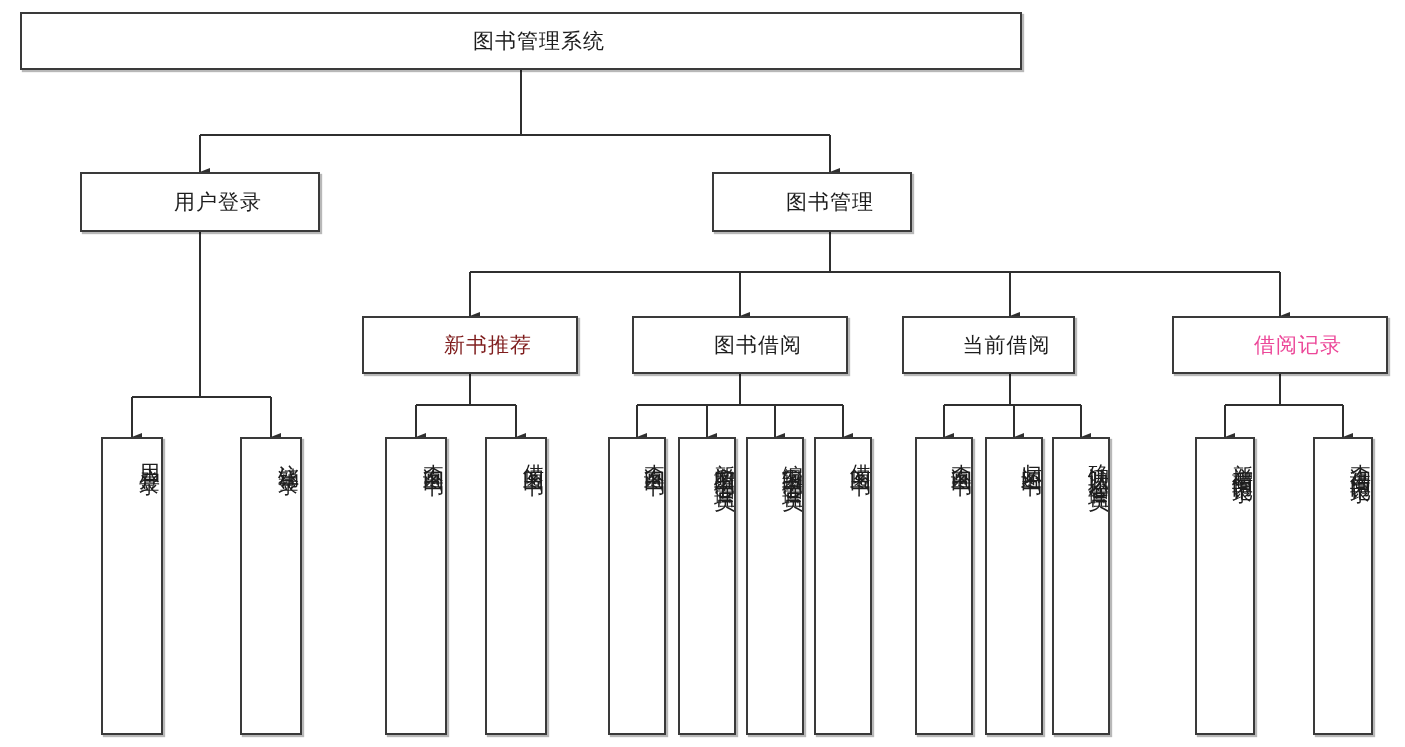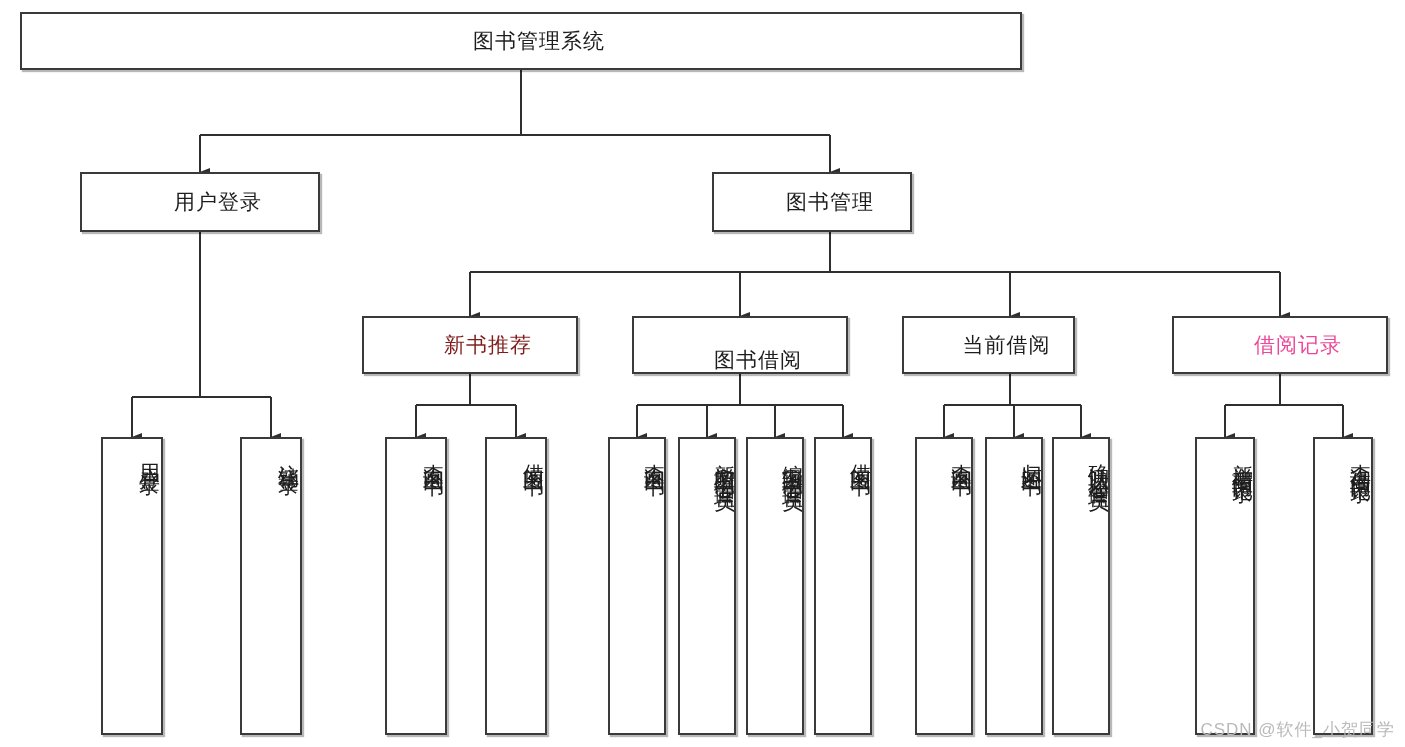--- a/index.html
+++ b/index.html
@@ -109,21 +109,21 @@
       </div>
       <div class="node-box" style="left: 80px; top: 172px; width: 240px; height: 60px; border-color: rgb(58, 58, 58); background: rgb(255, 255, 255);">
         <span class="node-label" style="color: rgb(29, 29, 29);">用户登录</span>
       </div>
       <div class="node-box" style="left: 712px; top: 172px; width: 200px; height: 60px; border-color: rgb(58, 58, 58); background: rgb(255, 255, 255);">
         <span class="node-label" style="color: rgb(29, 29, 29);">图书管理</span>
       </div>
       <div class="node-box" style="left: 362px; top: 316px; width: 216px; height: 58px; border-color: rgb(58, 58, 58); background: rgb(255, 255, 255);">
         <span class="node-label" style="color: #7f1d1d;">新书推荐</span>
       </div>
-      <div class="node-box" style="left: 632px; top: 316px; width: 216px; height: 58px; border-color: rgb(58, 58, 58); background: rgb(255, 255, 255); align-items: flex-end;">
+      <div class="node-box" style="left: 632px; top: 316px; width: 216px; height: 58px; border-color: rgb(58, 58, 58); background: rgb(255, 255, 255);">
         <span class="node-label" style="color: rgb(29, 29, 29);">图书借阅</span>
       </div>
       <div class="node-box" style="left: 902px; top: 316px; width: 173px; height: 58px; border-color: rgb(58, 58, 58); background: rgb(255, 255, 255);">
         <span class="node-label" style="color: rgb(29, 29, 29);">当前借阅</span>
       </div>
       <div class="node-box" style="left: 1172px; top: 316px; width: 216px; height: 58px; border-color: rgb(58, 58, 58); background: rgb(255, 255, 255);">
         <span class="node-label" style="color: #ec4899;">借阅记录</span>
       </div>
       <div class="node-box leaf" style="left: 101px; top: 437px; width: 62px; height: 298px; border-color: rgb(58, 58, 58); background: rgb(255, 255, 255);">
         <span class="node-label" style="color: rgb(29, 29, 29);">用户登录</span>
@@ -158,14 +158,13 @@
       <div class="node-box leaf" style="left: 1052px; top: 437px; width: 58px; height: 298px; border-color: rgb(58, 58, 58); background: rgb(255, 255, 255);">
         <span class="node-label" style="color: rgb(29, 29, 29);">确认归还（管理员）</span>
       </div>
       <div class="node-box leaf" style="left: 1195px; top: 437px; width: 60px; height: 298px; border-color: rgb(58, 58, 58); background: rgb(255, 255, 255);">
         <span class="node-label" style="color: rgb(29, 29, 29);">新增借阅记录</span>
       </div>
       <div class="node-box leaf" style="left: 1313px; top: 437px; width: 60px; height: 298px; border-color: rgb(58, 58, 58); background: rgb(255, 255, 255);">
         <span class="node-label" style="color: rgb(29, 29, 29);">查询借阅记录</span>
       </div>
     </div>
-  <div class="watermark">CSDN @软件_小贺同学</div>
 </div>
 
 </body></html>

